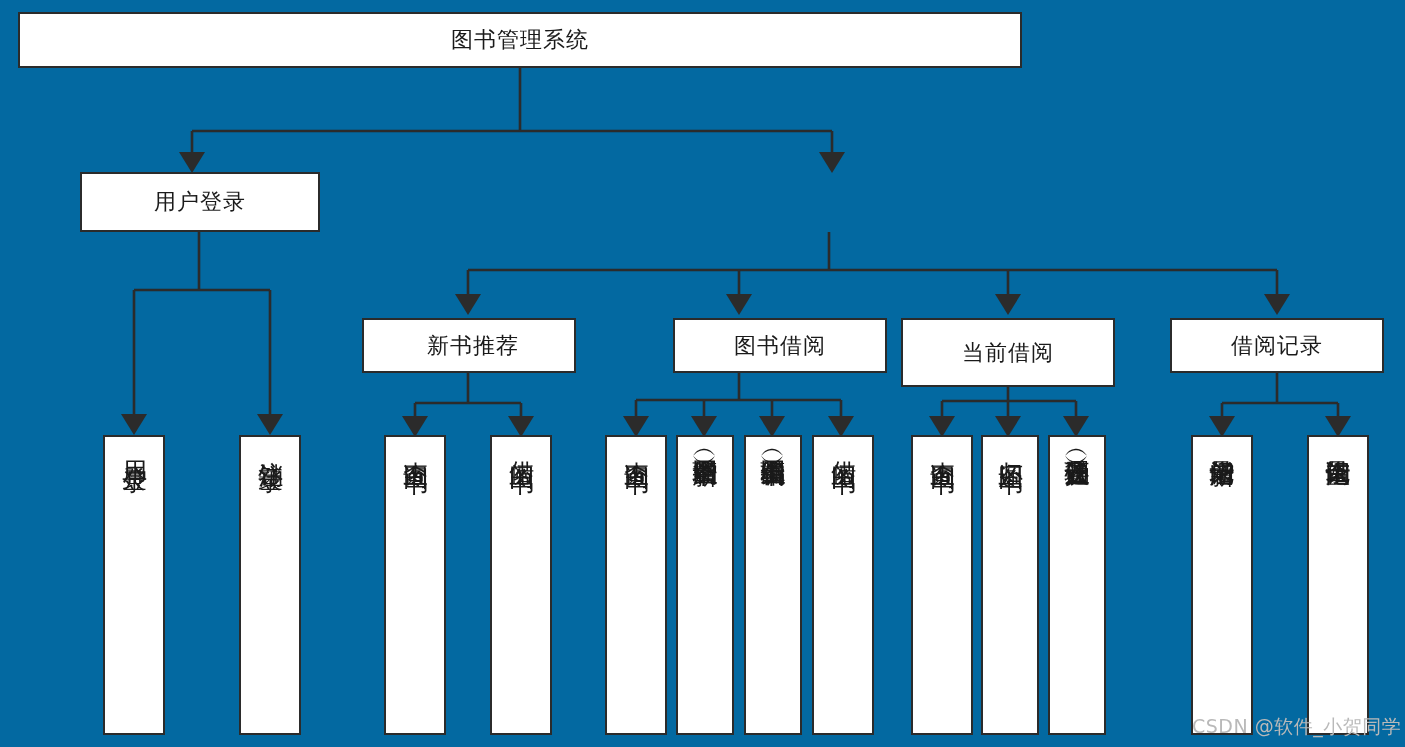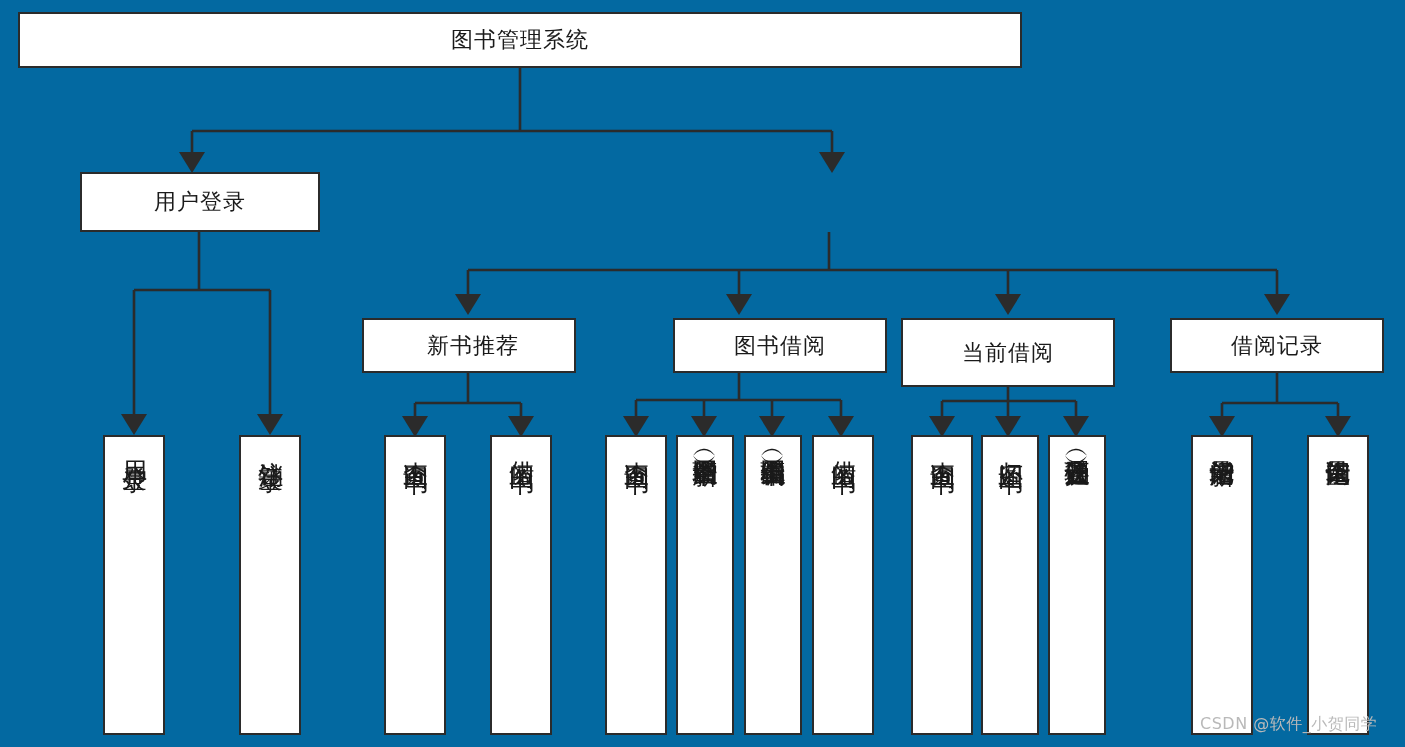--- a/index.html
+++ b/index.html
@@ -53,24 +53,23 @@
     white-space: nowrap;
     color: #1a1a1a;
   }
   .vlabel.tight {
     letter-spacing: 0px;
     line-height: 1.0;
   }
   .watermark {
     position: absolute;
     color: #b9b9b9;
-    font-size: 16px;
+    font-size: 19px;
     white-space: nowrap;
     letter-spacing: 0.5px;
-    margin-left: 8px;
   }
 </style>
 </head>
 <body>
 
 <div id="canvas">
 
   <svg class="edges" viewBox="0 0 1405 747">
     <defs>
       <marker id="arrow" markerWidth="12" markerHeight="12" refX="1.5" refY="5" orient="auto" markerUnits="strokeWidth">

